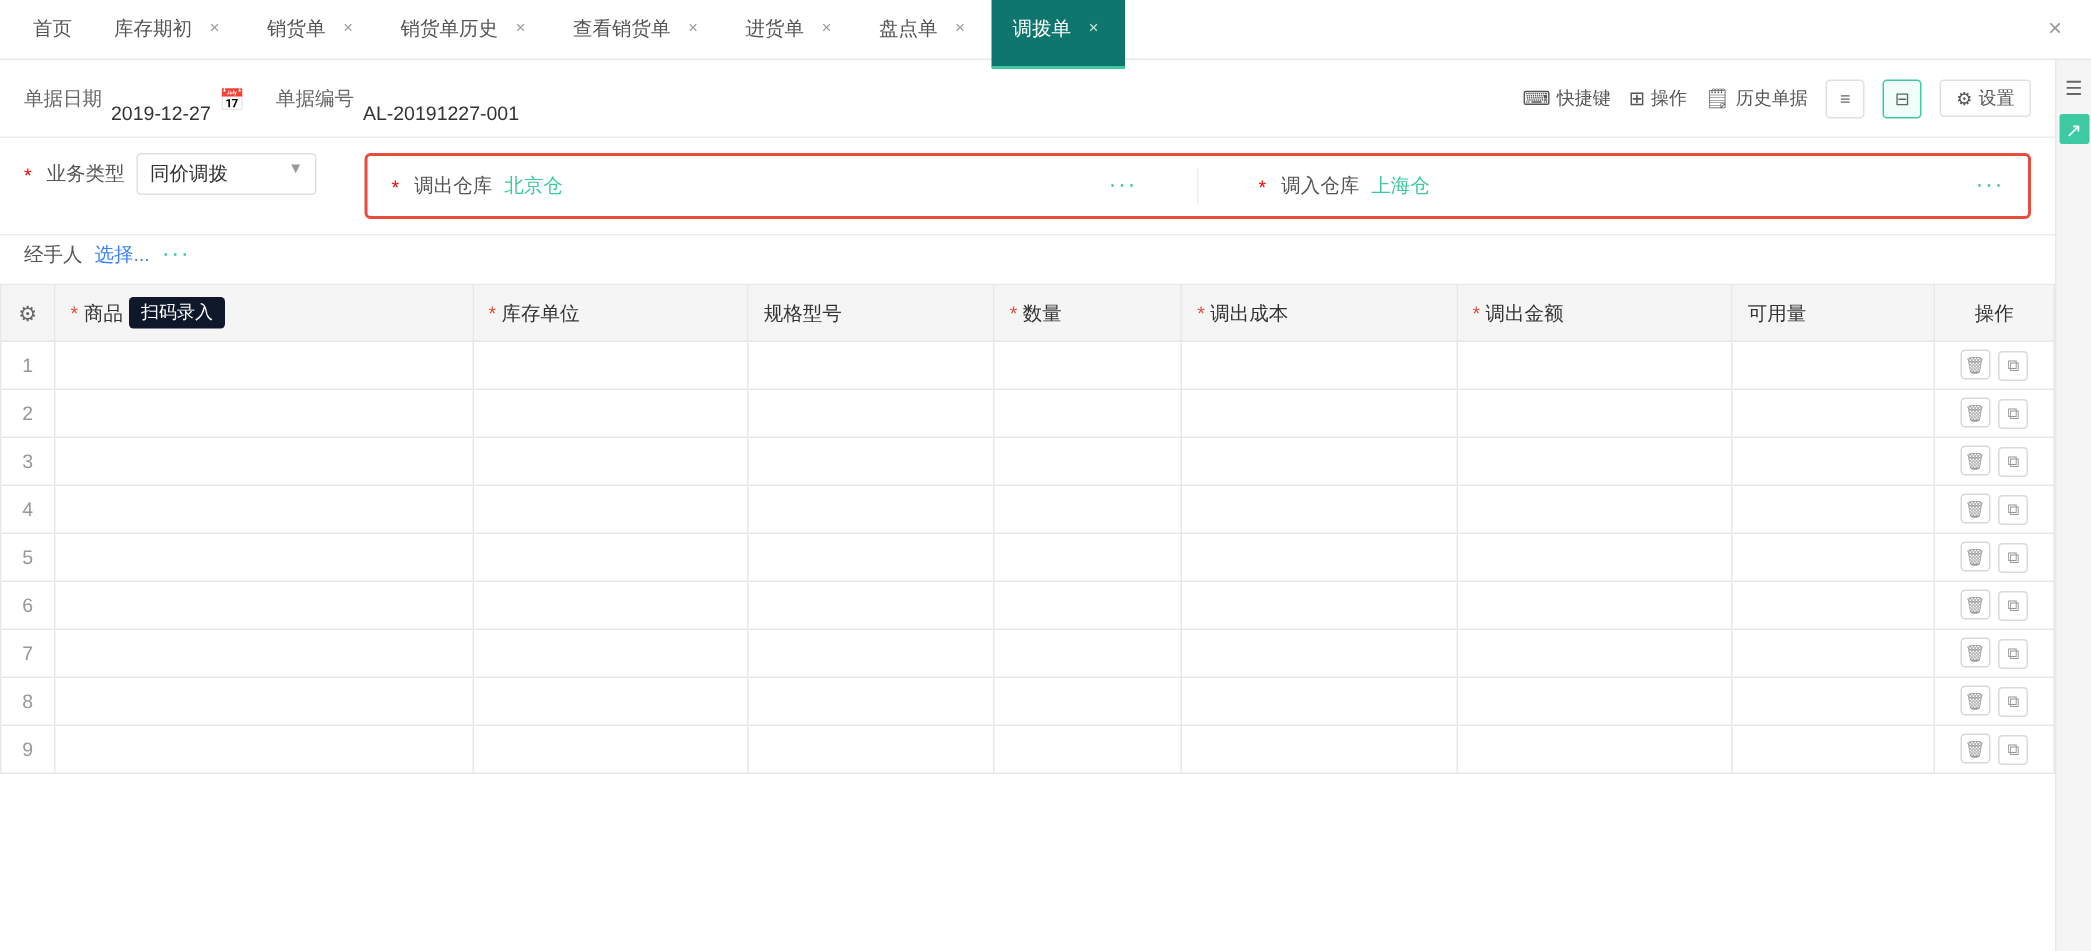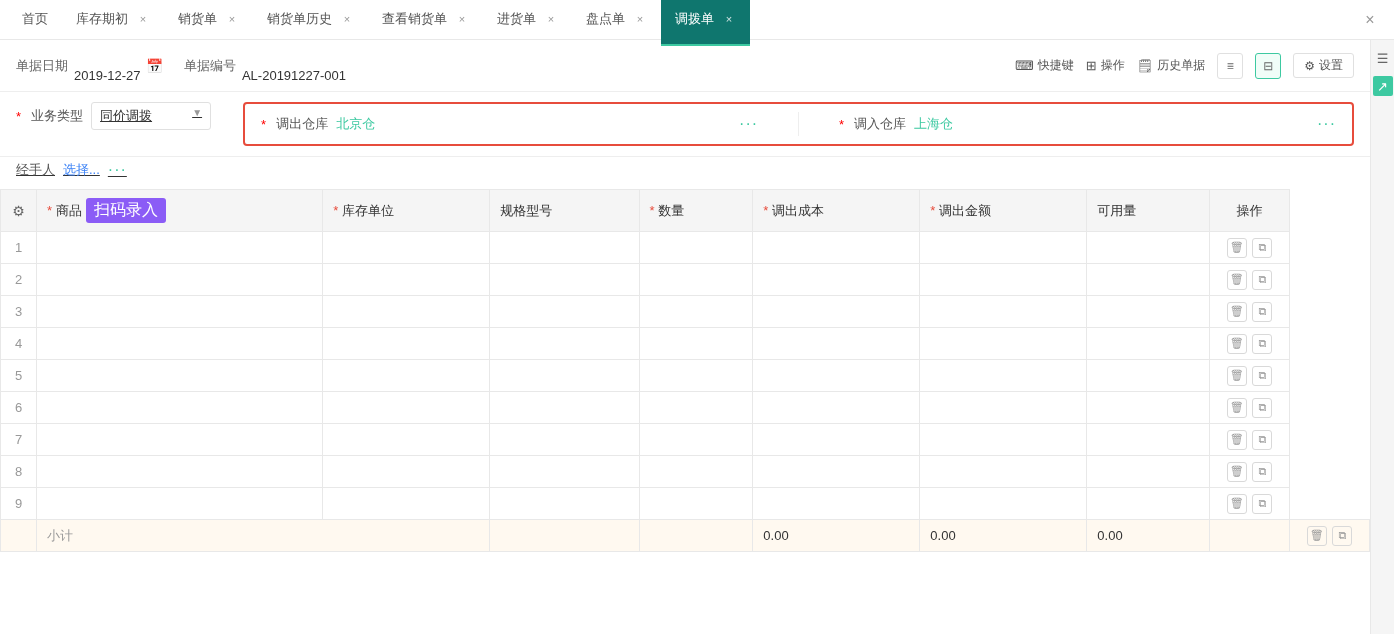--- a/index.html
+++ b/index.html
@@ -62,38 +62,38 @@
     .form-area {
       display: flex; align-items: flex-start; padding: 10px 16px; gap: 16px;
       border-bottom: 1px solid #eee; flex-wrap: wrap;
     }
     .form-row { display: flex; align-items: center; gap: 8px; }
     .required-star { color: #f00; margin-right: 2px; }
     .form-label { color: #555; font-size: 13px; }
     .form-select {
       display: flex; align-items: flex-start; gap: 4px; padding: 4px 8px;
       border: 1px solid #e0e0e0; border-radius: 3px; cursor: pointer;
-      min-width: 120px; background: #fff; color: #333; text-decoration: underline;
+      min-width: 120px; background: #fff; color: #333;
     }
     .form-select .arrow { color: #999; font-size: 10px; margin-left: auto; }
     .form-input-placeholder { color: #3b82f6; }
     .more-dots { color: #3dc9a1; cursor: pointer; font-size: 16px; letter-spacing: 1px; }
 
     
     .highlight-box {
       border: 2px solid #e74c3c; border-radius: 4px; padding: 8px 16px;
       display: flex; align-items: center; gap: 40px; flex: 1; margin-left: 16px;
     }
     .warehouse-item { display: flex; align-items: center; gap: 8px; flex: 1; }
     .warehouse-value { color: #3dc9a1; font-weight: 500; }
     .warehouse-divider { width: 1px; height: 24px; background: #eee; }
 
     
     .form-area2 {
-      display: flex; align-items: flex-end; padding: 4px 16px 10px; gap: 16px; text-decoration: underline;
+      display: flex; align-items: flex-end; padding: 4px 16px 10px; gap: 16px;
     }
 
     
     .table-container {
       overflow-x: auto; overflow-y: auto; flex: 1;
     }
     table {
       width: 100%; border-collapse: collapse; font-size: 13px;
     }
     thead tr { background: #f5f5f5; }
@@ -107,22 +107,22 @@
     }
     .row-num { color: #999; text-align: center; width: 36px; }
     .subtotal-row td { background: #fff9f0; }
     .col-ops { text-align: center; width: 80px; }
     .op-icon {
       display: inline-flex; align-items: center; justify-content: center;
       width: 20px; height: 20px; cursor: pointer; color: #999;
       border: 1px solid #d9d9d9; border-radius: 3px; font-size: 11px; margin: 0 1px;
     }
     .scan-btn {
-      background: #8b5cf6; color: #fff; border: none; border-radius: 3px;
-      padding: 2px 8px; font-size: 16px; cursor: pointer; white-space: nowrap;
+      background: #0f172a; color: #fff; border: none; border-radius: 3px;
+      padding: 2px 8px; font-size: 12px; cursor: pointer; white-space: nowrap;
     }
     .gear-cell {
       text-align: center; color: #666; cursor: pointer; font-size: 14px;
     }
     .required-col { color: #e74c3c; }
 
     
     .right-sidebar {
       width: 24px; background: #f5f5f5; border-left: 1px solid #e8e8e8;
       display: flex; flex-direction: column; align-items: center; padding: 8px 0; gap: 8px;
@@ -413,34 +413,20 @@
         <td></td>
         <td></td>
         <td></td>
         <td></td>
         <td></td>
         <td class="col-ops">
           <span class="op-icon">🗑</span>
           <span class="op-icon">⧉</span>
         </td>
       </tr>
-            <tr class="subtotal-row">
-        <td class="row-num"></td>
-        <td colspan="2" style="color:#999">小计</td>
-        <td></td>
-        <td></td>
-        <td>0.00</td>
-        <td>0.00</td>
-        <td>0.00</td>
-        <td></td>
-        <td class="col-ops">
-          <span class="op-icon">🗑</span>
-          <span class="op-icon">⧉</span>
-        </td>
-      </tr>
           </tbody>
       </table>
     </div>
 
   </div>
 
   <div class="right-sidebar">
     <div class="sidebar-icon">☰</div>
     <div class="sidebar-icon active">↗</div>
   </div>

